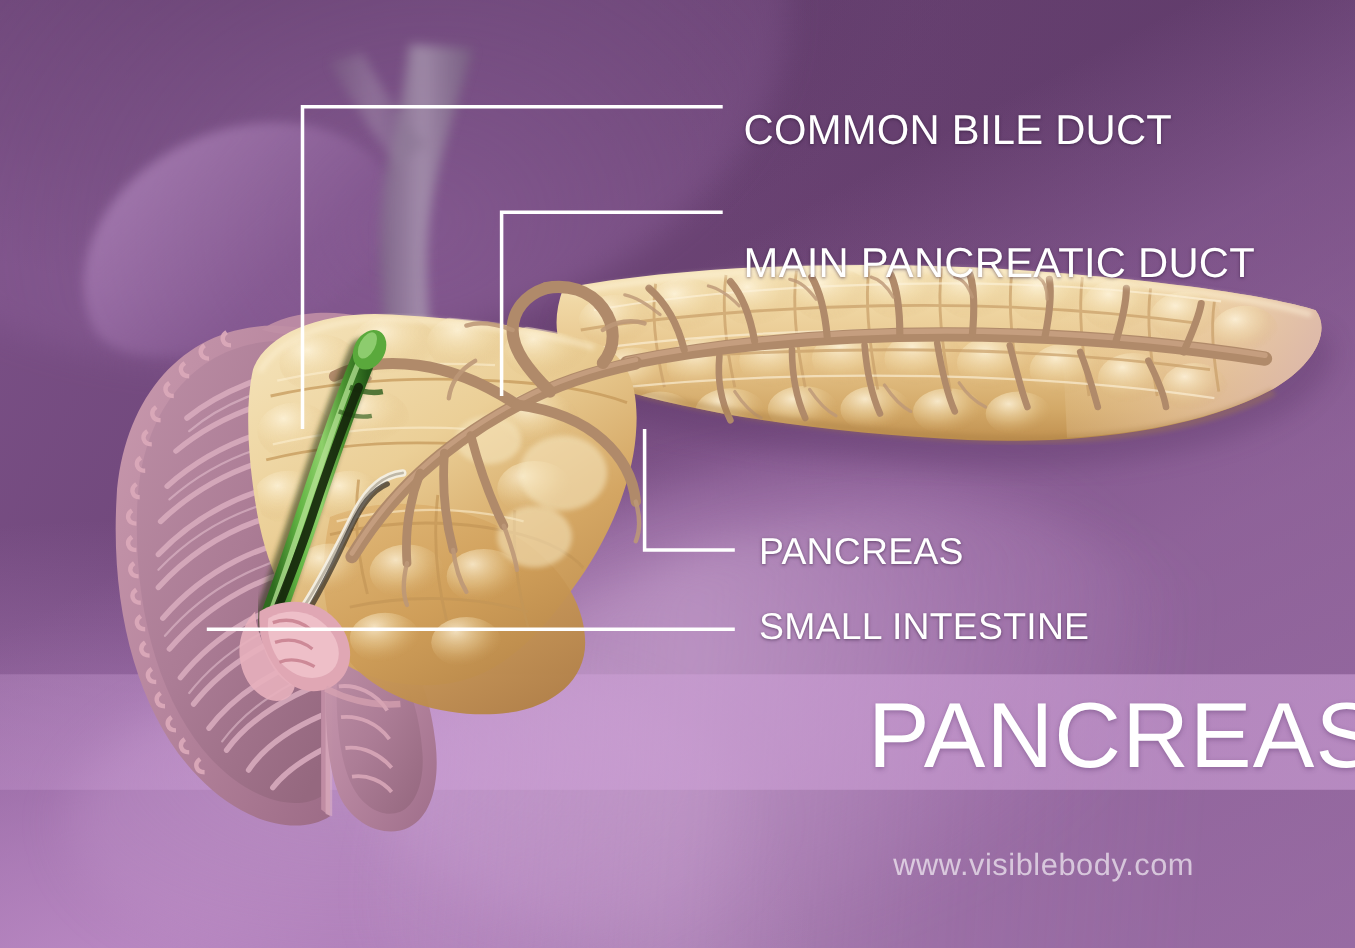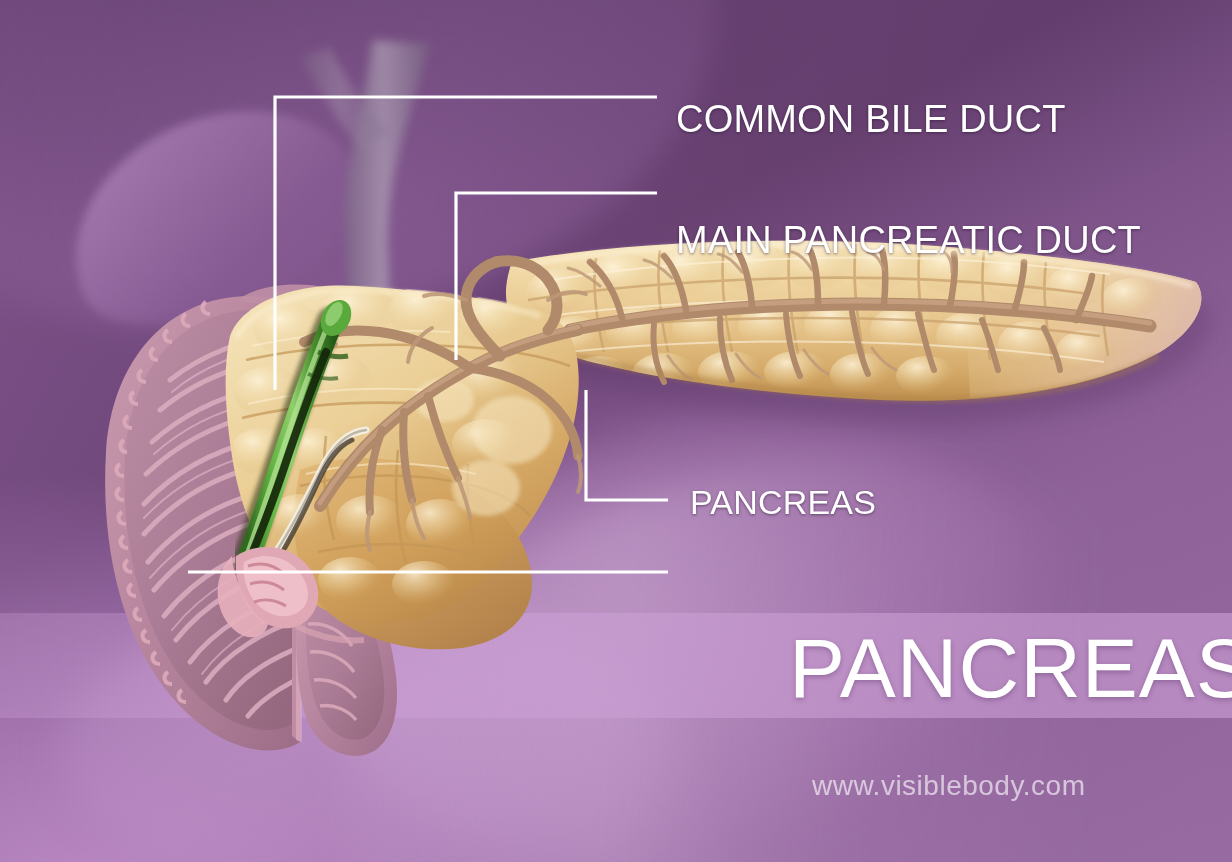--- a/index.html
+++ b/index.html
@@ -500,18 +500,19 @@
       <polyline points="188,572 668,572"></polyline>
     </g>
   </svg>
 
   <div class="label lbl-big" style="left:676px;top:100px;">COMMON BILE DUCT</div>
 
   <div class="label lbl-big" style="left:676px;top:176px;margin-top:45px;">MAIN PANCREATIC DUCT</div>
 
   <div class="label lbl-med" style="left:690px;top:485px;">PANCREAS</div>
 
+  <div class="label lbl-med" style="left:690px;top:553px;">SMALL INTESTINE</div>
 
   <div class="title">PANCREAS</div>
 
   <div class="watermark">www.visiblebody.com</div>
 
 </div>
 
 </body></html>

